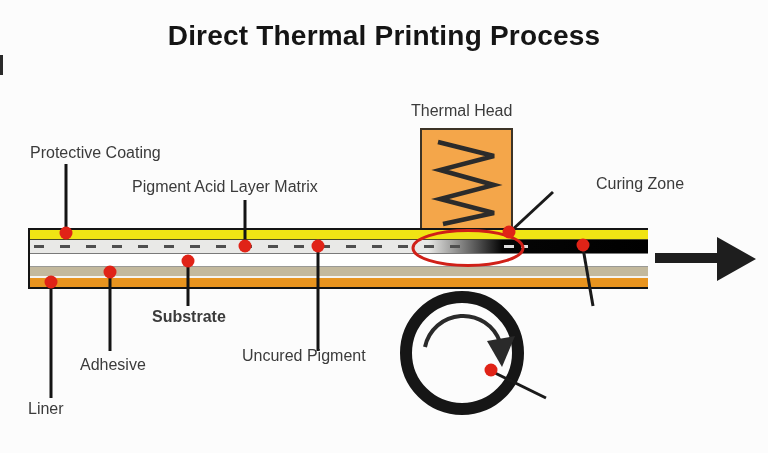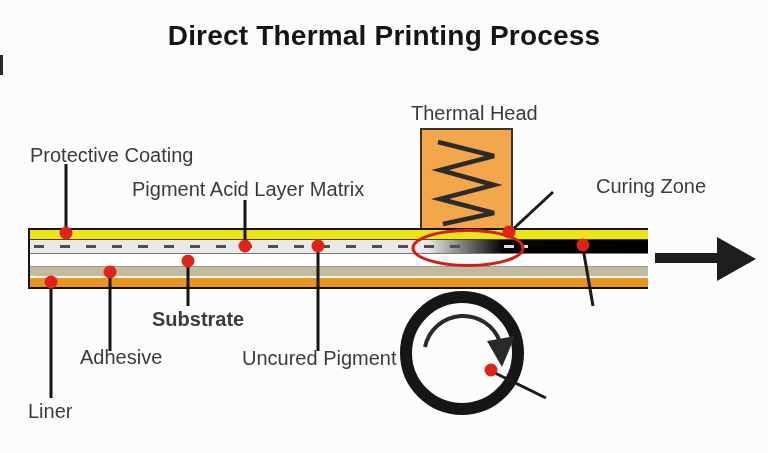--- a/index.html
+++ b/index.html
@@ -13,21 +13,21 @@
   }
   #stage { position:absolute; inset:0; width:768px; height:453px; }
 
   .title {
     position:absolute; left:0; top:20px; width:768px;
     text-align:center; font-size:28px; font-weight:bold; color:#151515;
     letter-spacing:0.2px;
   }
 
   .lbl {
-    position:absolute; font-size:20px; color:#3b3b3b; white-space:nowrap;
+    position:absolute; font-size:16px; color:#3b3b3b; white-space:nowrap;
   }
 
   
   .edge-artifact { position:absolute; left:0; top:55px; width:3px; height:20px; background:#2a2a2a; }
 
   
   .thermal-head-box {
     position:absolute; left:420px; top:128px; width:93px; height:102px;
     background:#f4a64a; border:2px solid #3c3326;
   }
@@ -127,17 +127,17 @@
     <circle cx="491" cy="370" r="6.5" fill="#e02317"></circle>
 
     <polygon points="655,253 717,253 717,237 756,259 717,281 717,263 655,263" fill="#1e1e1e"></polygon>
   </svg>
 
   <div class="lbl" style="left:30px;  top:144px;">Protective Coating</div>
   <div class="lbl" style="left:132px; top:178px;">Pigment Acid Layer Matrix</div>
   <div class="lbl" style="left:411px; top:102px;">Thermal Head</div>
   <div class="lbl" style="left:552px; top:175px;margin-left:44px;">Curing Zone</div>
   <div class="lbl" style="left:152px; top:308px;font-weight:bold;">Substrate</div>
-  <div class="lbl" style="left:80px;  top:346px;">Adhesive</div>
+  <div class="lbl" style="left:80px;  top:356px;">Adhesive</div>
   <div class="lbl" style="left:242px; top:347px;">Uncured Pigment</div>
   <div class="lbl" style="left:28px;  top:400px;">Liner</div>
 
 </div>
 
 </body></html>

